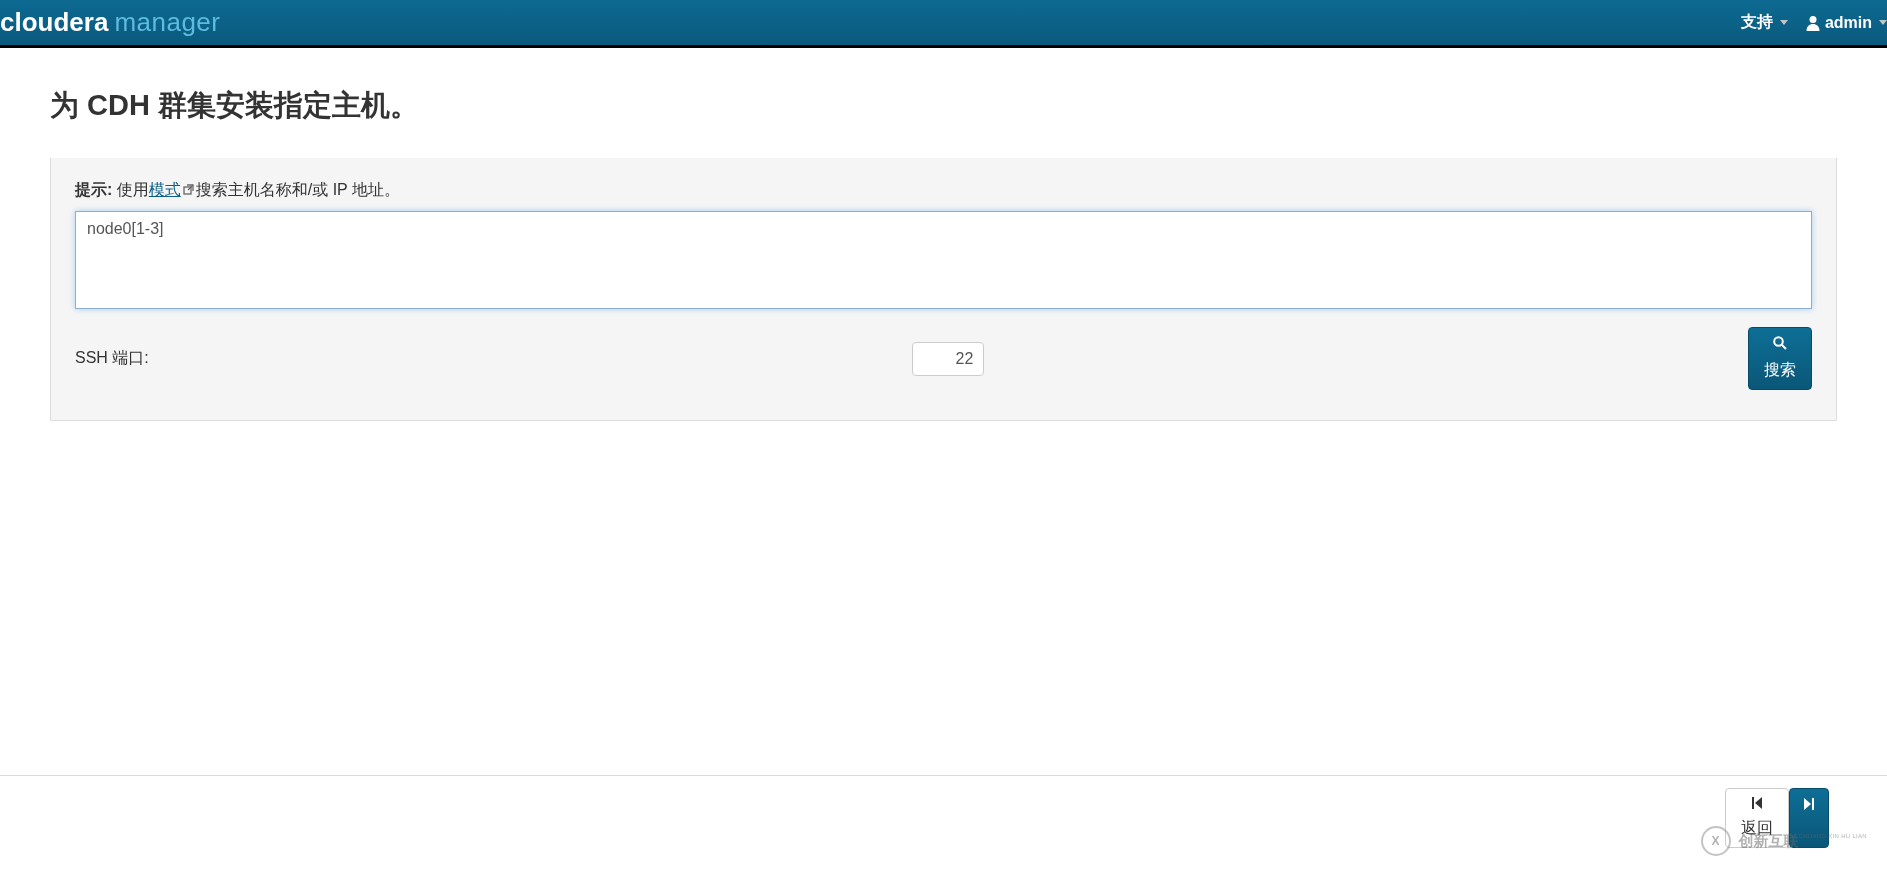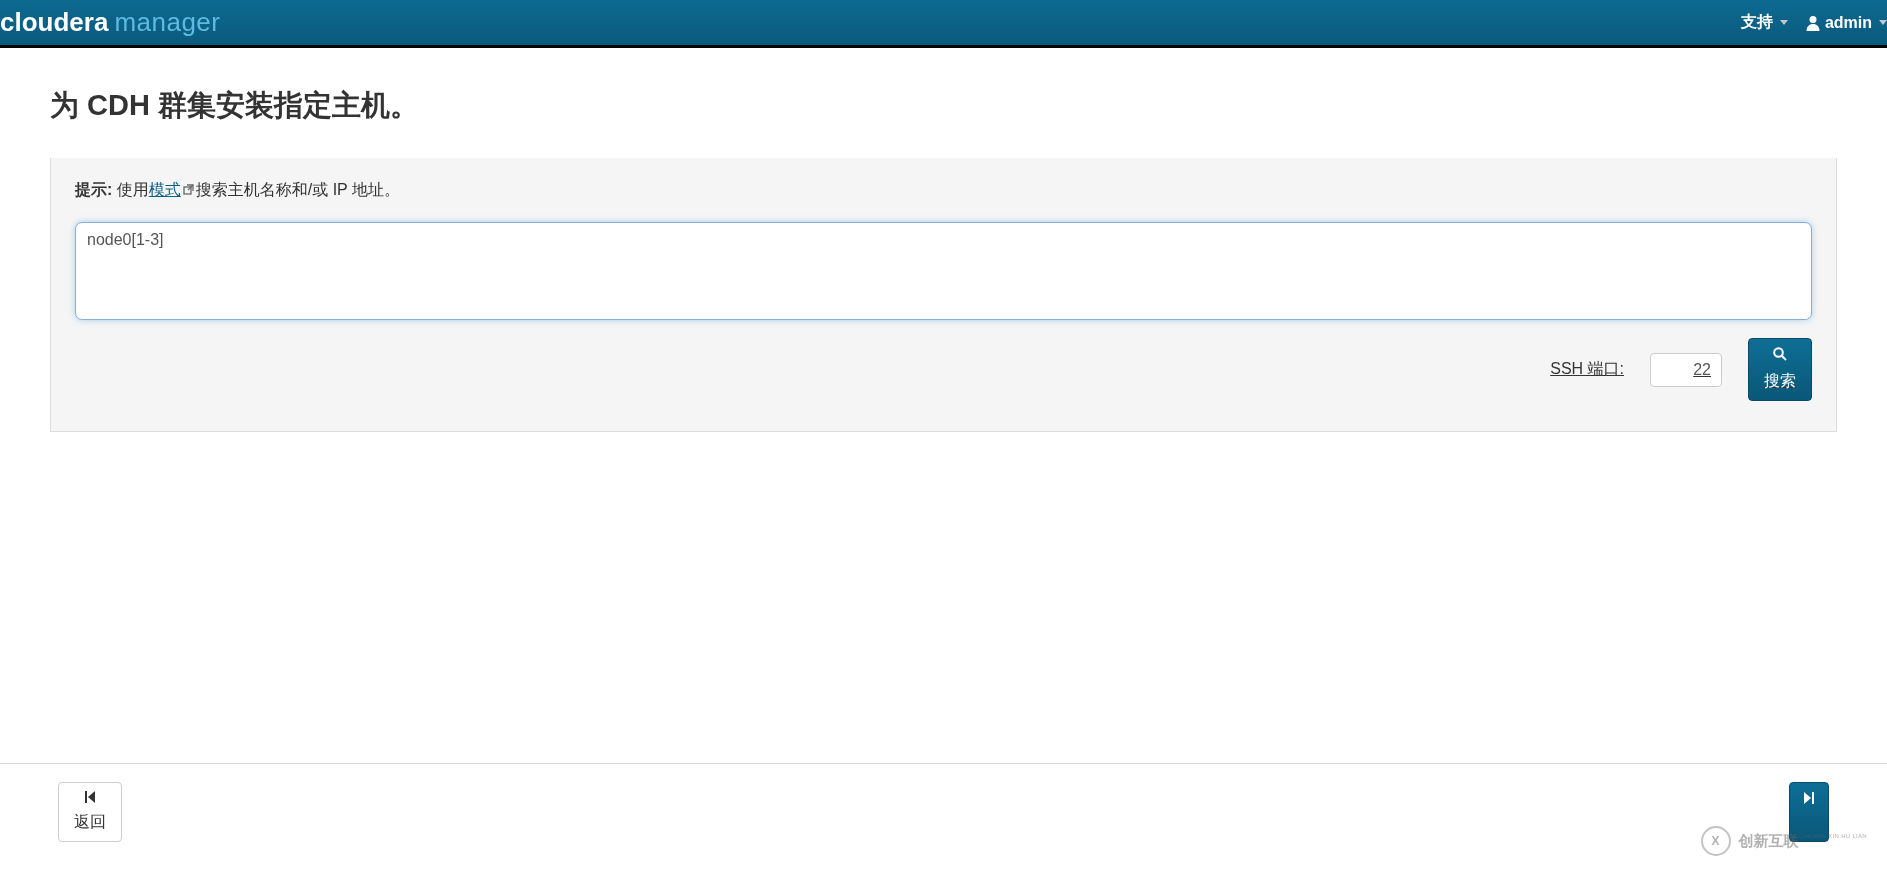--- a/index.html
+++ b/index.html
@@ -127,21 +127,21 @@
     .tab-content {
       background: #f5f5f5;
       border: 1px solid #ddd;
       border-top: none;
       padding: 22px 24px 30px 24px;
     }
     
     .hint-line {
       font-size: 16px;
       color: #333;
-      margin-bottom: 21px;
+      margin-bottom: 10px;
     }
     
     .hint-bold {
       font-weight: 700;
     }
     
     .link {
       color: #0b5f84;
       text-decoration: underline;
     }
@@ -150,38 +150,37 @@
       display: inline-block;
       font-size: 12px;
       margin: 0 2px;
       color: #666;
     }
     
     .hosts-textarea {
       width: 100%;
       height: 98px;
       border: 1px solid #8aaed4;
-      border-radius: 7px;
+      border-radius: 0;
       padding: 8px 11px;
       font-size: 16px;
       color: #555;
       resize: none;
       outline: none;
       background: #fff;
       box-shadow: 0 0 6px rgba(102, 175, 233, 0.55);
       font-family: inherit;
     }
     
     .search-row {
       display: flex;
-      justify-content: flex-end;
-      align-items: center;
-      gap: 26px;
+      justify-content: space-between;
+      align-items: center;
+      gap: 19px;
       margin-top: 15px;
-      text-decoration: underline;
     }
     
     .ssh-label {
       font-size: 16px;
       color: #333;
     }
     
     .ssh-input {
       width: 72px;
       height: 34px;
@@ -223,23 +222,23 @@
     .search-icon {
       display: inline-block;
     }
     
     .footer-bar {
       position: absolute;
       bottom: 24px;
       left: 0;
       right: 0;
       border-top: 1px solid #dadada;
-      padding: 18px 58px;
-      display: flex;
-      justify-content: space-between;
+      padding: 12px 58px;
+      display: flex;
+      justify-content: flex-end;
       background: #fff;
     }
     
     .btn-back-icon, .btn-next-icon {
       font-size: 12px;
       font-weight: 700;
     }
     
     .btn-next {
       background: #0b5f84;

